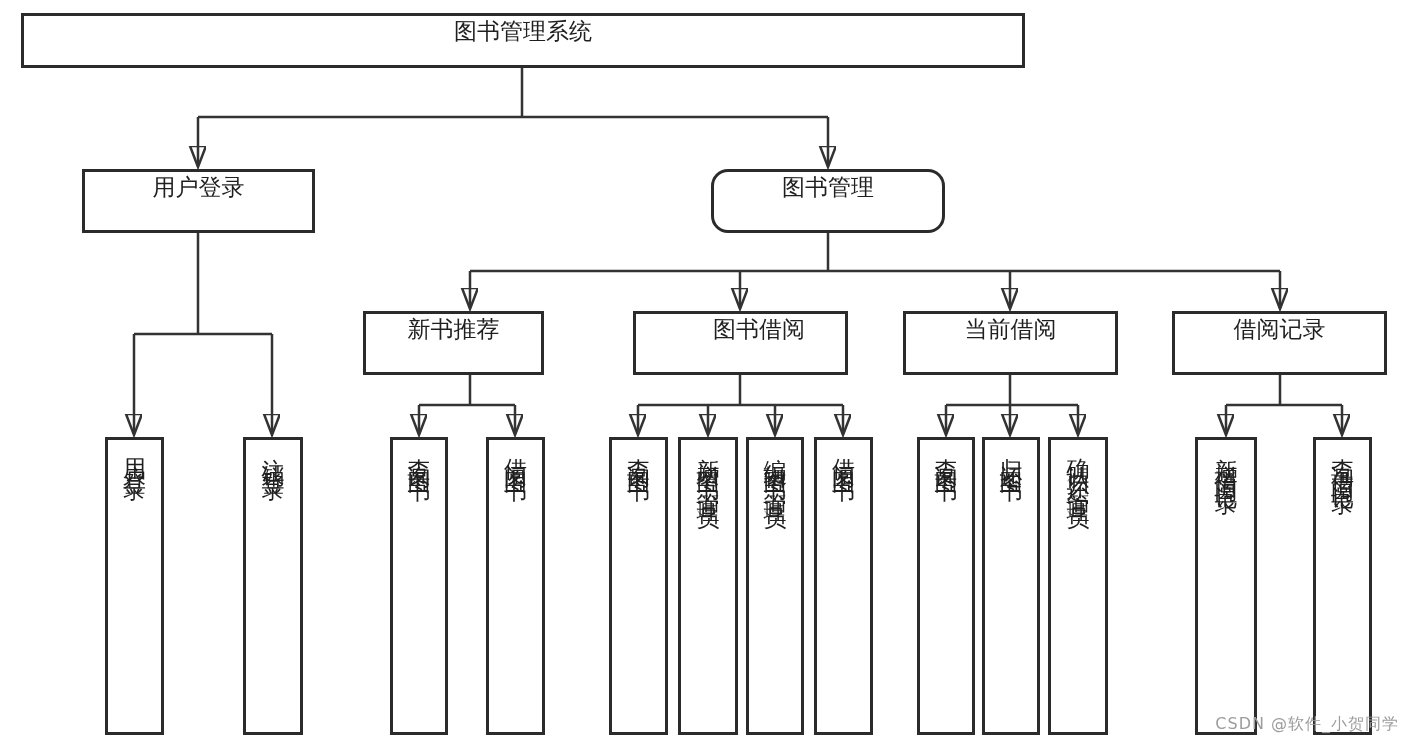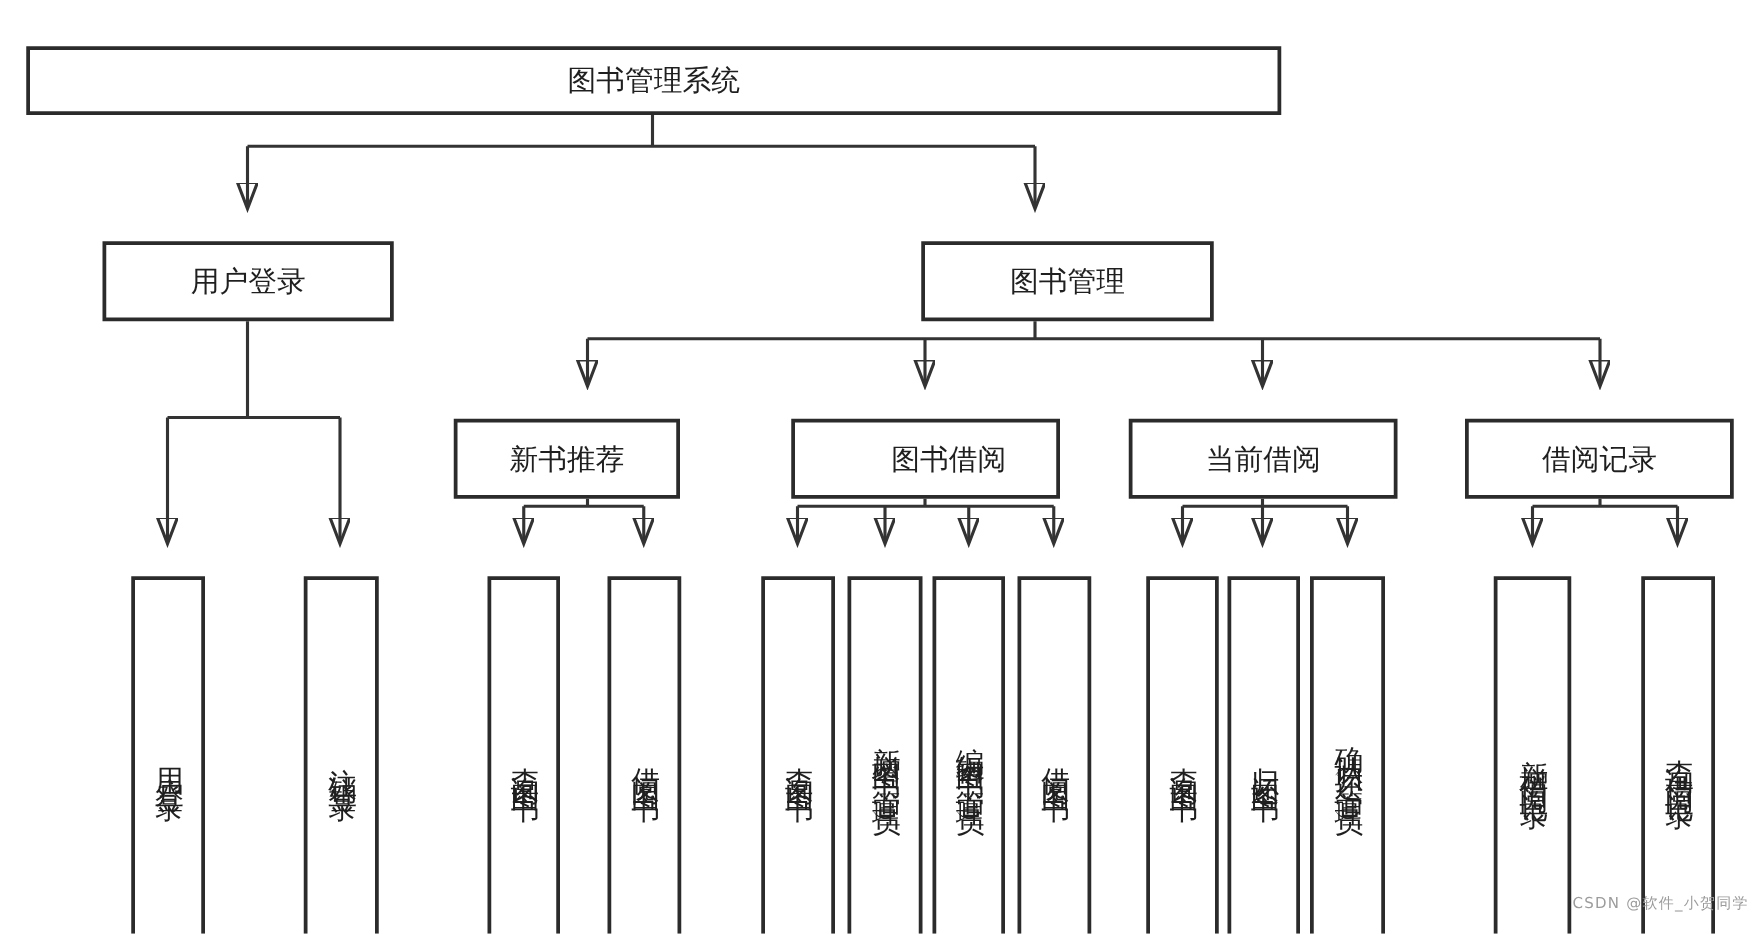--- a/index.html
+++ b/index.html
@@ -18,41 +18,39 @@
     z-index: 1;
   }
   .wires path { stroke: #333333; stroke-width: 2.5; fill: none; }
   .wires path.wa { marker-end: url(#ah); }
   .box {
     position: absolute;
     box-sizing: border-box;
     border: 3px solid #2b2b2b;
     background: #ffffff;
     display: flex;
-    align-items: center;
     justify-content: center;
     color: #1f1f1f;
     font-size: 23px;
     z-index: 2;
     white-space: nowrap;
-    margin-top: 24px;
   }
   .leaf .vtext {
     writing-mode: vertical-rl;
     text-orientation: mixed;
     letter-spacing: 7px;
     line-height: 1;
   }
   .watermark {
     position: absolute;
     right: 6px;
     top: 714px;
     z-index: 3;
     color: #9c9c9c;
-    font-size: 12px;
+    font-size: 16px;
     letter-spacing: 1px;
     white-space: nowrap;
   }
 </style>
 </head>
 <body>
 
 <div id="canvas">
 
   <svg class="wires" viewBox="0 0 1405 747" aria-hidden="true">
@@ -96,21 +94,21 @@
     <path class="wa" d="M1342,405 V434"></path>
   </svg>
 
   <div class="box" style="left:21px; top:13px; width:1004px; height:55px;">
     <span>图书管理系统</span>
   </div>
 
   <div class="box" style="left:82px; top:169px; width:233px; height:64px;">
     <span>用户登录</span>
   </div>
-  <div class="box" style="left:737px; top:169px; width:234px; height:64px;">
+  <div class="box" style="left:711px; top:169px; width:234px; height:64px;border-radius:17px;">
     <span>图书管理</span>
   </div>
 
   <div class="box" style="left:363px; top:311px; width:181px; height:64px;">
     <span>新书推荐</span>
   </div>
   <div class="box" style="left:633px; top:311px; width:215px; height:64px;padding-left:37px;">
     <span>图书借阅</span>
   </div>
   <div class="box" style="left:903px; top:311px; width:215px; height:64px;">

